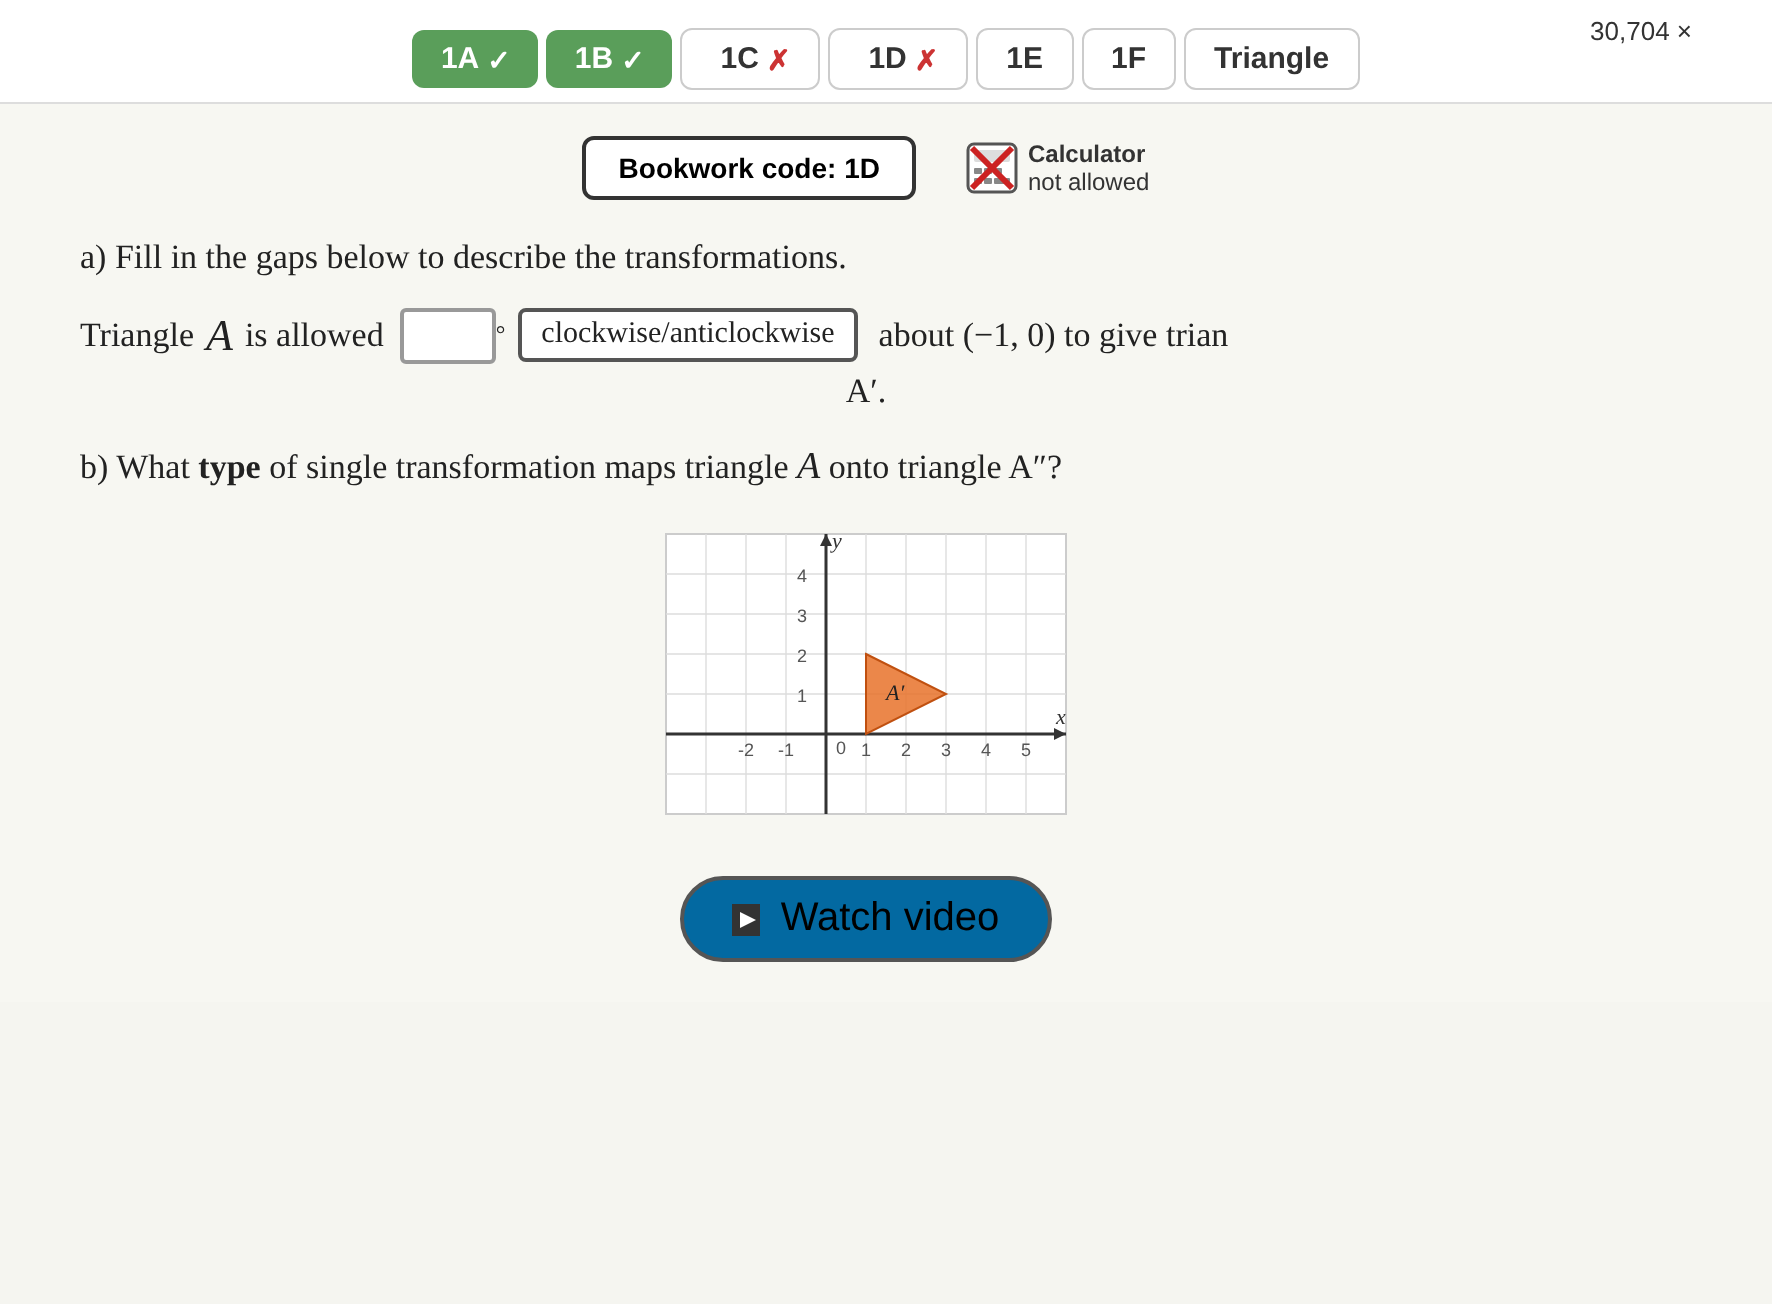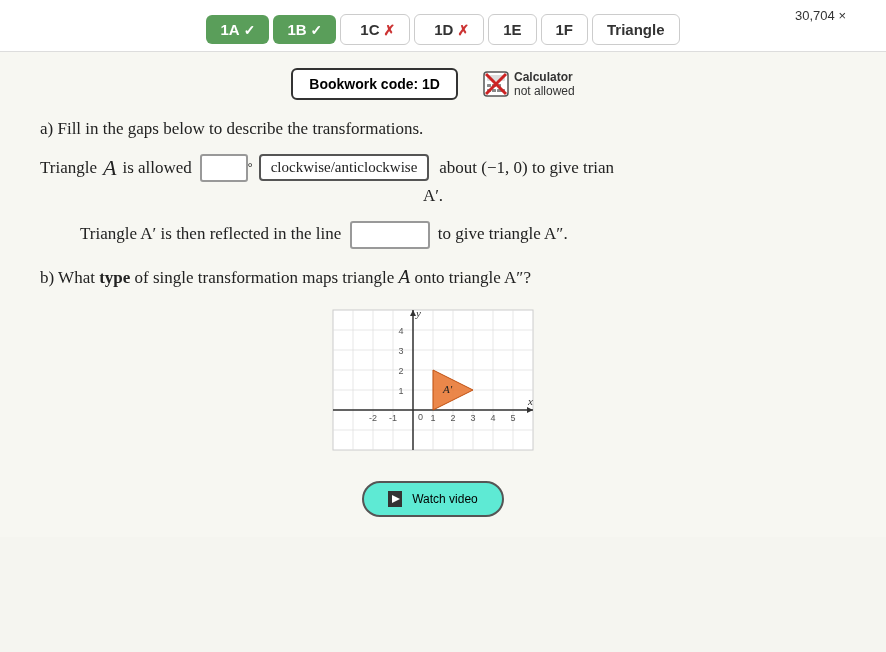--- a/index.html
+++ b/index.html
@@ -201,25 +201,25 @@
     .graph-container svg {
       width: 240px;
       height: 160px;
     }
 
     
     .watch-video-btn {
       display: flex;
       align-items: center;
       gap: 8px;
-      background: #5eead4;
+      background: #0369a1;
       border: 2px solid #555;
       border-radius: 24px;
       padding: 8px 24px;
-      font-size: 12px;
+      font-size: 20px;
       font-family: Arial, sans-serif;
       cursor: pointer;
       margin: 0 auto;
       width: fit-content;
     }
     .play-square {
       display: inline-block;
       width: 14px;
       height: 16px;
       background: #333;
@@ -335,25 +335,20 @@
     <div class="cw-toggle">
       <span>clockwise/anticlockwise</span>
     </div>
     <span style="margin-left:4px;">about (−1, 0) to give trian</span>
   </div>
 
   <div class="a-prime-line">
     <span>A′.</span>
   </div>
 
-  <div class="reflection-line" style="padding-left:40px;">
-    <span>Triangle A′ is then reflected in the line </span>
-    <div class="inline-box-wide" style="display:inline-block;"></div>
-    <span> to give triangle A″.</span>
-  </div>
 
   <div class="question-part-b">
     <span>b) What</span>
     <span> </span>
     <span class="math-bold">type</span>
     <span> </span>
     <span>of single transformation maps triangle</span>
     <span> </span>
     <span class="math-italic" style="font-size:19px;">A</span>
     <span> </span>

